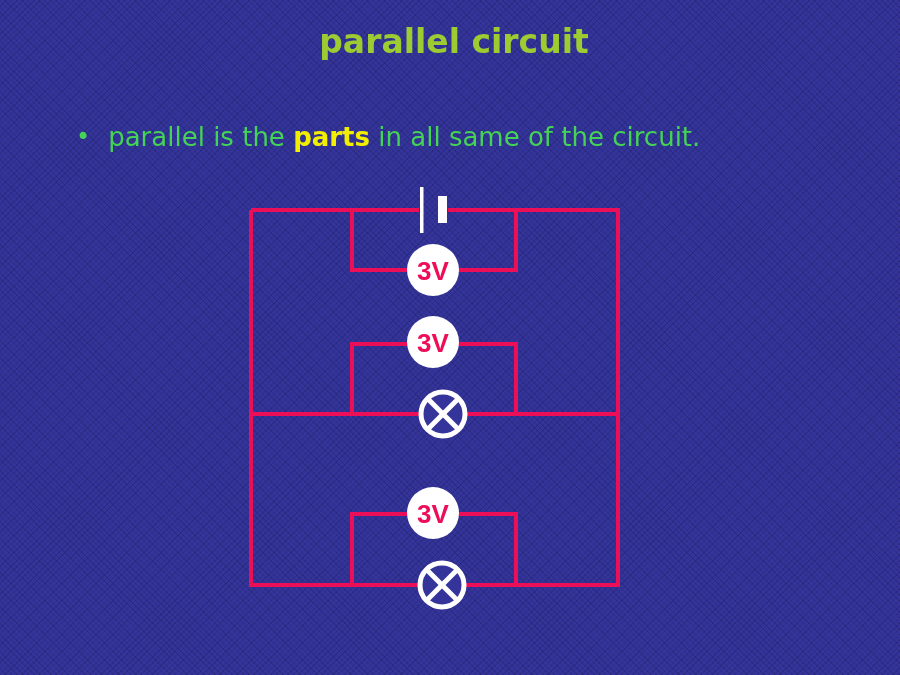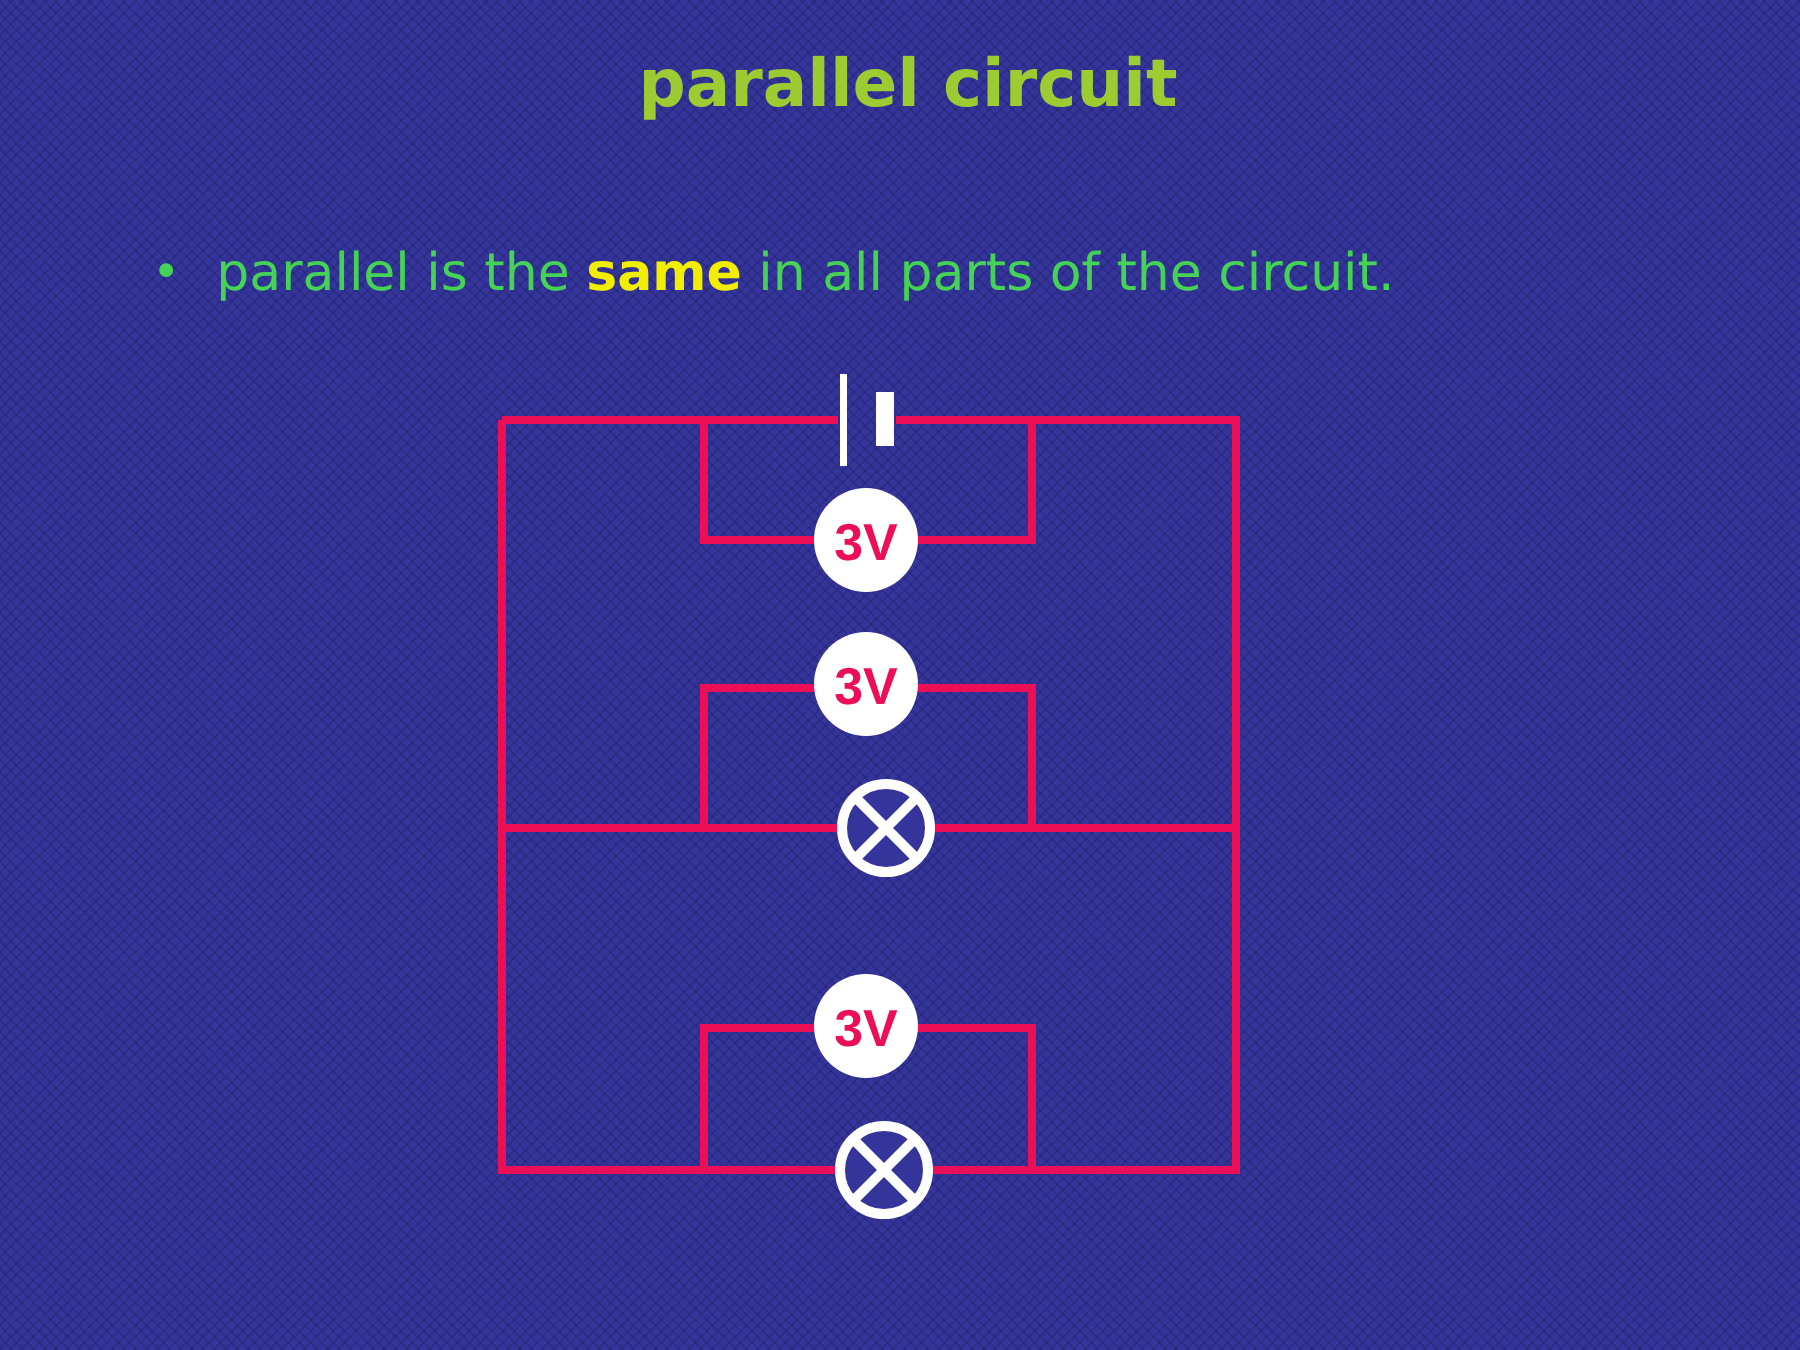--- a/index.html
+++ b/index.html
@@ -91,21 +91,21 @@
   }
 </style>
 </head>
 <body>
 
 <div class="slide">
 
   <h1 class="title">parallel circuit</h1>
 
   <div class="bullet-line">
-    <span class="bullet-dot">•</span><span class="seg-green">parallel is the </span><span class="seg-yellow">same</span><span class="seg-green"> in all parts of the circuit.</span>
+    <span class="bullet-dot">•</span><span class="seg-green">parallel is the </span><span class="seg-yellow">parts</span><span class="seg-green"> in all same of the circuit.</span>
   </div>
 
   <svg class="circuit-svg" viewBox="0 0 900 675">
 
     <path class="wire" d="M251,210 H419 M448,210 H618 V585 H251 V210"></path>
     <path class="wire" d="M251,414 H618"></path>
     <path class="wire" d="M352,210 V270 H516 V210"></path>
     <path class="wire" d="M352,414 V344 H516 V414"></path>
     <path class="wire" d="M352,585 V514 H516 V585"></path>
 

